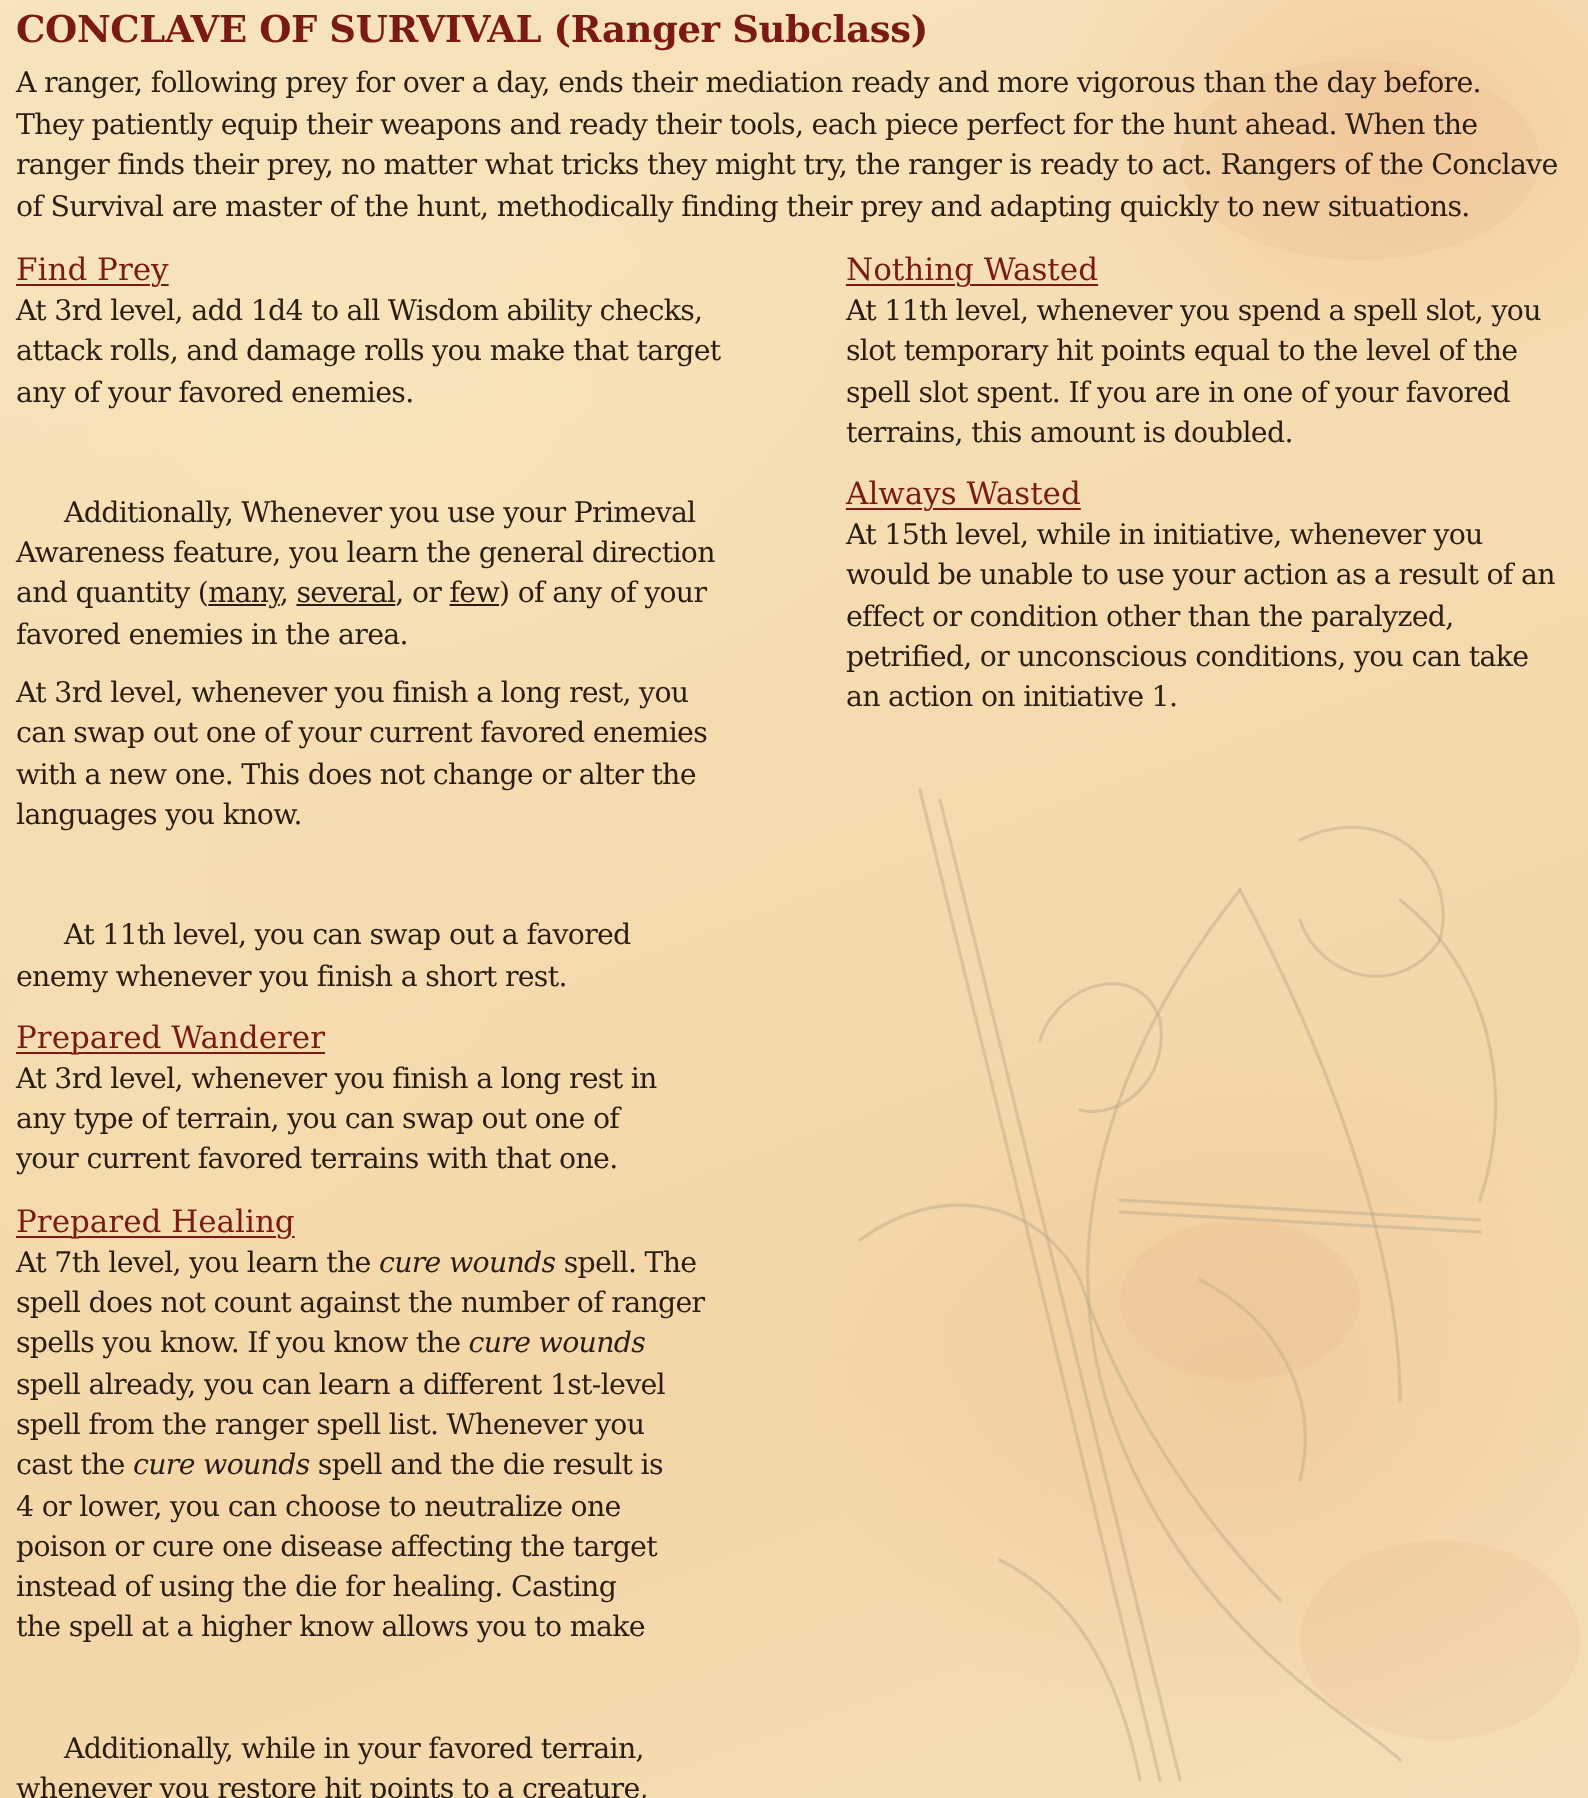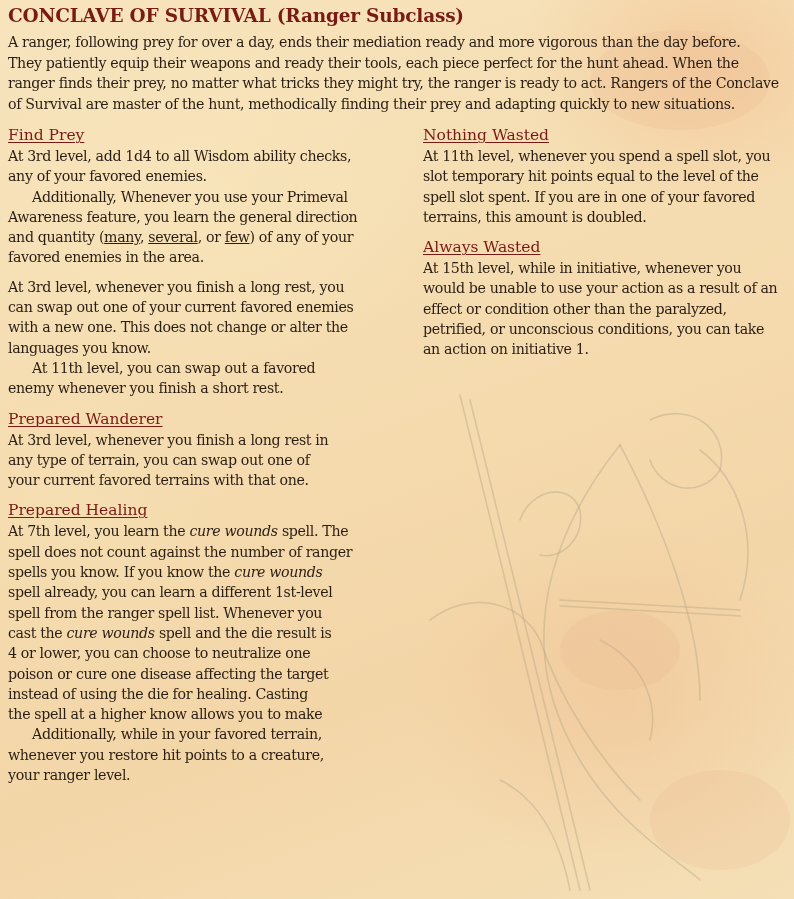--- a/index.html
+++ b/index.html
@@ -29,21 +29,21 @@
   .col { position: absolute; }
   .col.left { left: 8px; top: 124px; width: 400px; }
   .col.right { left: 423px; top: 124px; width: 370px; }
   .section { margin-bottom: 9px; }
   .heading {
     display: inline-block; font-size: 15.5px; line-height: 22px;
     color: #7a1a14; text-decoration: underline; text-decoration-thickness: 1px;
     text-underline-offset: 2px; white-space: nowrap;
   }
   .line { display: block; font-size: 14.2px; line-height: 20.3px; white-space: nowrap; letter-spacing: -0.35px; }
-  .line.indent { padding-left: 24px; }
+  .line.indent { padding-left: 24px; margin-top: 40px; }
   .u { text-decoration: underline; }
   .i { font-style: italic; }
 </style>
 </head>
 <body>
 
 <svg class="sketch" viewBox="0 0 794 899" xmlns="http://www.w3.org/2000/svg">
   <g fill="none" stroke="#b7a88a" stroke-opacity="0.45" stroke-width="1.6" stroke-linecap="round">
     <path d="M460 395 C 500 560, 540 720, 580 890"></path>
     <path d="M470 400 C 510 560, 548 720, 590 890"></path>
@@ -72,20 +72,21 @@
     <span>A ranger, following prey for over a day, ends their mediation ready and more vigorous than the day before.</span>
     <span>They patiently equip their weapons and ready their tools, each piece perfect for the hunt ahead. When the</span>
     <span>ranger finds their prey, no matter what tricks they might try, the ranger is ready to act. Rangers of the Conclave</span>
     <span>of Survival are master of the hunt, methodically finding their prey and adapting quickly to new situations.</span>
   </div>
 
   <div class="col left">
     <div class="section">
       <span class="heading">Find Prey</span>
       <span class="line">At 3rd level, add 1d4 to all Wisdom ability checks,</span>
+      <span class="line">attack rolls, and damage rolls you make that target</span>
       <span class="line">any of your favored enemies.</span>
       <span class="line indent">Additionally, Whenever you use your Primeval</span>
       <span class="line">Awareness feature, you learn the general direction</span>
       <span class="line"><span>and quantity (</span><span class="u">many</span><span>, </span><span class="u">several</span><span>, or </span><span class="u">few</span><span>) of any of your</span></span>
       <span class="line">favored enemies in the area.</span>
     </div>
 
     <div class="section">
       <span class="line">At 3rd level, whenever you finish a long rest, you</span>
       <span class="line">can swap out one of your current favored enemies</span>

